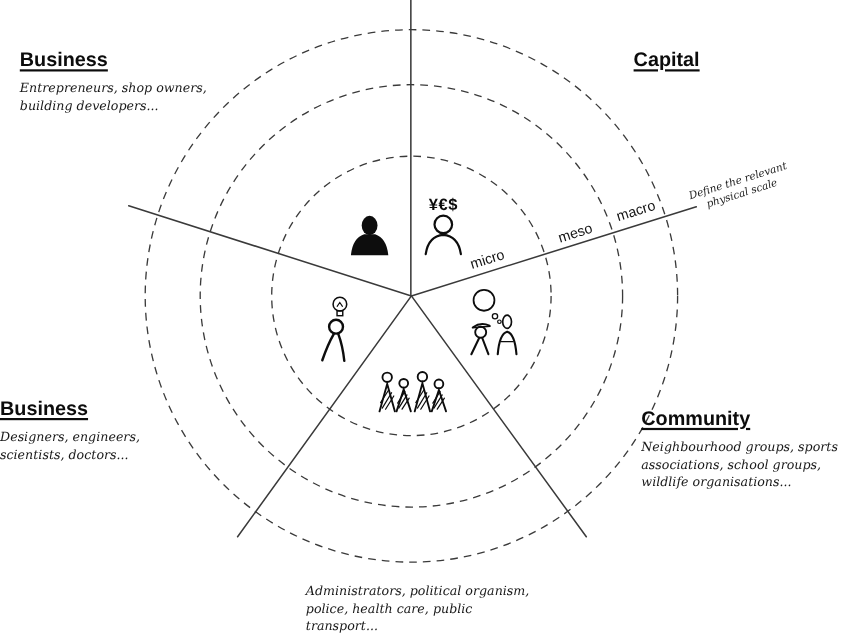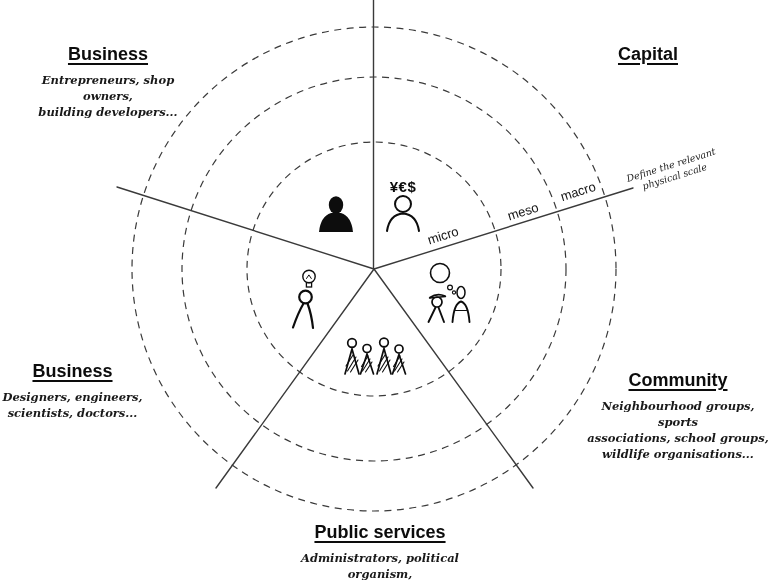--- a/index.html
+++ b/index.html
@@ -6,40 +6,39 @@
   #stage {
     position: relative;
     width: 768px; height: 583px;
     background: #ffffff;
     overflow: hidden;
     font-family: "Liberation Sans", sans-serif;
     color: #111;
   }
   #diagram-svg { position: absolute; left: 0; top: 0; }
 
-  .sector-label { position: absolute; text-align: center; }
+  .sector-label { position: absolute; }
   .sector-title {
     font-family: "Liberation Sans", sans-serif;
     font-weight: 700;
     font-size: 18px;
     text-decoration: underline;
     text-decoration-thickness: 2px;
     text-underline-offset: 3px;
     color: #0c0c0c;
     white-space: pre-line;
   }
   .sector-desc {
     margin-top: 7px;
     font-family: "DejaVu Serif", "Liberation Serif", serif;
     font-style: italic;
     font-size: 11.5px;
     line-height: 1.4;
     color: #191919;
     white-space: pre-line;
-    font-weight: bold;
   }
   .scale-label {
     position: absolute;
     width: 60px;
     text-align: center;
     font-size: 13px;
     color: #141414;
     transform: rotate(-17.5deg);
   }
   .scale-note {
@@ -147,33 +146,32 @@
   </svg>
 
   <div class="currency">¥€$</div>
 
   <div class="sector-label" style="left:18px; top:44px; width:180px;">
     <div class="sector-title">Business</div>
     <div class="sector-desc">Entrepreneurs, shop owners,
 building developers...</div>
   </div>
 
-  <div class="sector-label" style="left:558px; top:44px; width:180px;">
+  <div class="sector-label" style="left:576px; top:44px; width:180px;">
     <div class="sector-title">Capital</div>
   </div>
 
   <div class="sector-label" style="left:583px; top:370px; width:190px;">
     <div class="sector-title">Community</div>
     <div class="sector-desc">Neighbourhood groups, sports
 associations, school groups,
 wildlife organisations...</div>
   </div>
 
   <div class="sector-label" style="left:278px; top:522px; width:204px;">
-    <div class="sector-title">Public services</div>
     <div class="sector-desc">Administrators, political organism,
 police, health care, public transport...</div>
   </div>
 
   <div class="sector-label" style="left:0px; top:361px; width:145px;">
     <div class="sector-title">Business</div>
     <div class="sector-desc">Designers, engineers,
 scientists, doctors...</div>
   </div>
 

